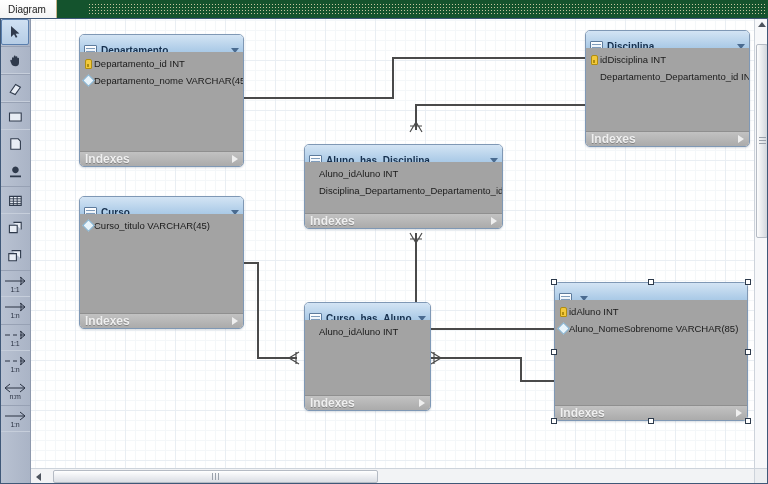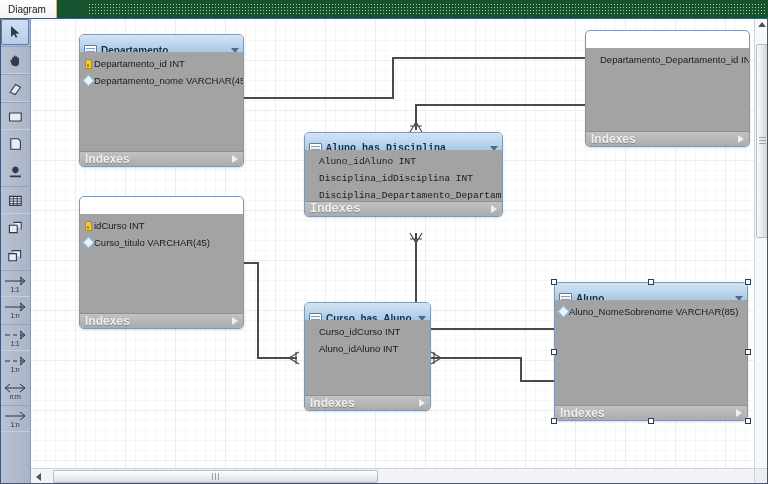--- a/index.html
+++ b/index.html
@@ -366,104 +366,111 @@
               </span>
               <span>Departamento_nome VARCHAR(45)</span>
             </div>
           </div>
           <div class="ftr">
             <div class="flbl">Indexes</div>
             <div class="arr"></div>
           </div>
         </div>
         <div class="tbl" style="left: 48px; top: 178px; width: 165px; height: 133px;">
+          <div class="hdr">
+            <div class="tico"></div>
+            <div class="ttl">Curso</div>
+            <div class="chev"></div>
+          </div>
           <div class="cols">
-            <div class="col">
-              <span class="ci">
-                <i class="key"></i>
-              </span>
-              <span>idCurso INT</span>
-            </div>
             <div class="col">
               <span class="ci">
                 <i class="dia"></i>
               </span>
               <span>Curso_titulo VARCHAR(45)</span>
             </div>
           </div>
           <div class="ftr">
             <div class="flbl">Indexes</div>
             <div class="arr"></div>
           </div>
         </div>
         <div class="tbl" style="left: 554px; top: 12px; width: 165px; height: 117px;">
+          <div class="hdr">
+            <div class="tico"></div>
+            <div class="ttl">Disciplina</div>
+            <div class="chev"></div>
+          </div>
           <div class="cols">
+            <div class="col">
+              <span class="ci">
+                <i class="key"></i>
+              </span>
+              <span>idDisciplina INT</span>
+            </div>
             <div class="col">
               <span class="ci noico"></span>
               <span>Departamento_Departamento_id INT</span>
             </div>
           </div>
           <div class="ftr">
             <div class="flbl">Indexes</div>
             <div class="arr"></div>
           </div>
         </div>
-        <div class="tbl" style="left: 273px; top: 114px; width: 199px; height: 85px; font-family: Liberation Mono, monospace;">
+        <div class="tbl" style="left: 273px; top: 126px; width: 199px; height: 85px;">
           <div class="hdr">
             <div class="tico"></div>
             <div class="ttl">Aluno_has_Disciplina</div>
             <div class="chev"></div>
           </div>
           <div class="cols">
             <div class="col">
               <span class="ci noico"></span>
               <span>Aluno_idAluno INT</span>
-            </div>
-            <div class="col">
-              <span class="ci noico"></span>
-              <span>Disciplina_idDisciplina INT</span>
             </div>
             <div class="col">
               <span class="ci noico"></span>
               <span>Disciplina_Departamento_Departamento_id INT</span>
             </div>
           </div>
           <div class="ftr">
             <div class="flbl">Indexes</div>
             <div class="arr"></div>
           </div>
         </div>
         <div class="tbl" style="left: 273px; top: 284px; width: 127px; height: 109px;">
           <div class="hdr">
             <div class="tico"></div>
             <div class="ttl">Curso_has_Aluno</div>
             <div class="chev"></div>
           </div>
           <div class="cols">
             <div class="col">
               <span class="ci noico"></span>
-              <span>Curso_idCurso INT</span>
-            </div>
-            <div class="col">
-              <span class="ci noico"></span>
               <span>Aluno_idAluno INT</span>
             </div>
           </div>
           <div class="ftr">
             <div class="flbl">Indexes</div>
             <div class="arr"></div>
           </div>
         </div>
         <div class="tbl selected" style="left: 523px; top: 264px; width: 194px; height: 139px;">
           <div class="hdr">
             <div class="tico"></div>
-            <div class="ttl">Aluno</div>
             <div class="chev"></div>
           </div>
           <div class="cols">
+            <div class="col">
+              <span class="ci">
+                <i class="key"></i>
+              </span>
+              <span>idAluno INT</span>
+            </div>
             <div class="col">
               <span class="ci">
                 <i class="dia"></i>
               </span>
               <span>Aluno_NomeSobrenome VARCHAR(85)</span>
             </div>
           </div>
           <div class="ftr">
             <div class="flbl">Indexes</div>
             <div class="arr"></div>

